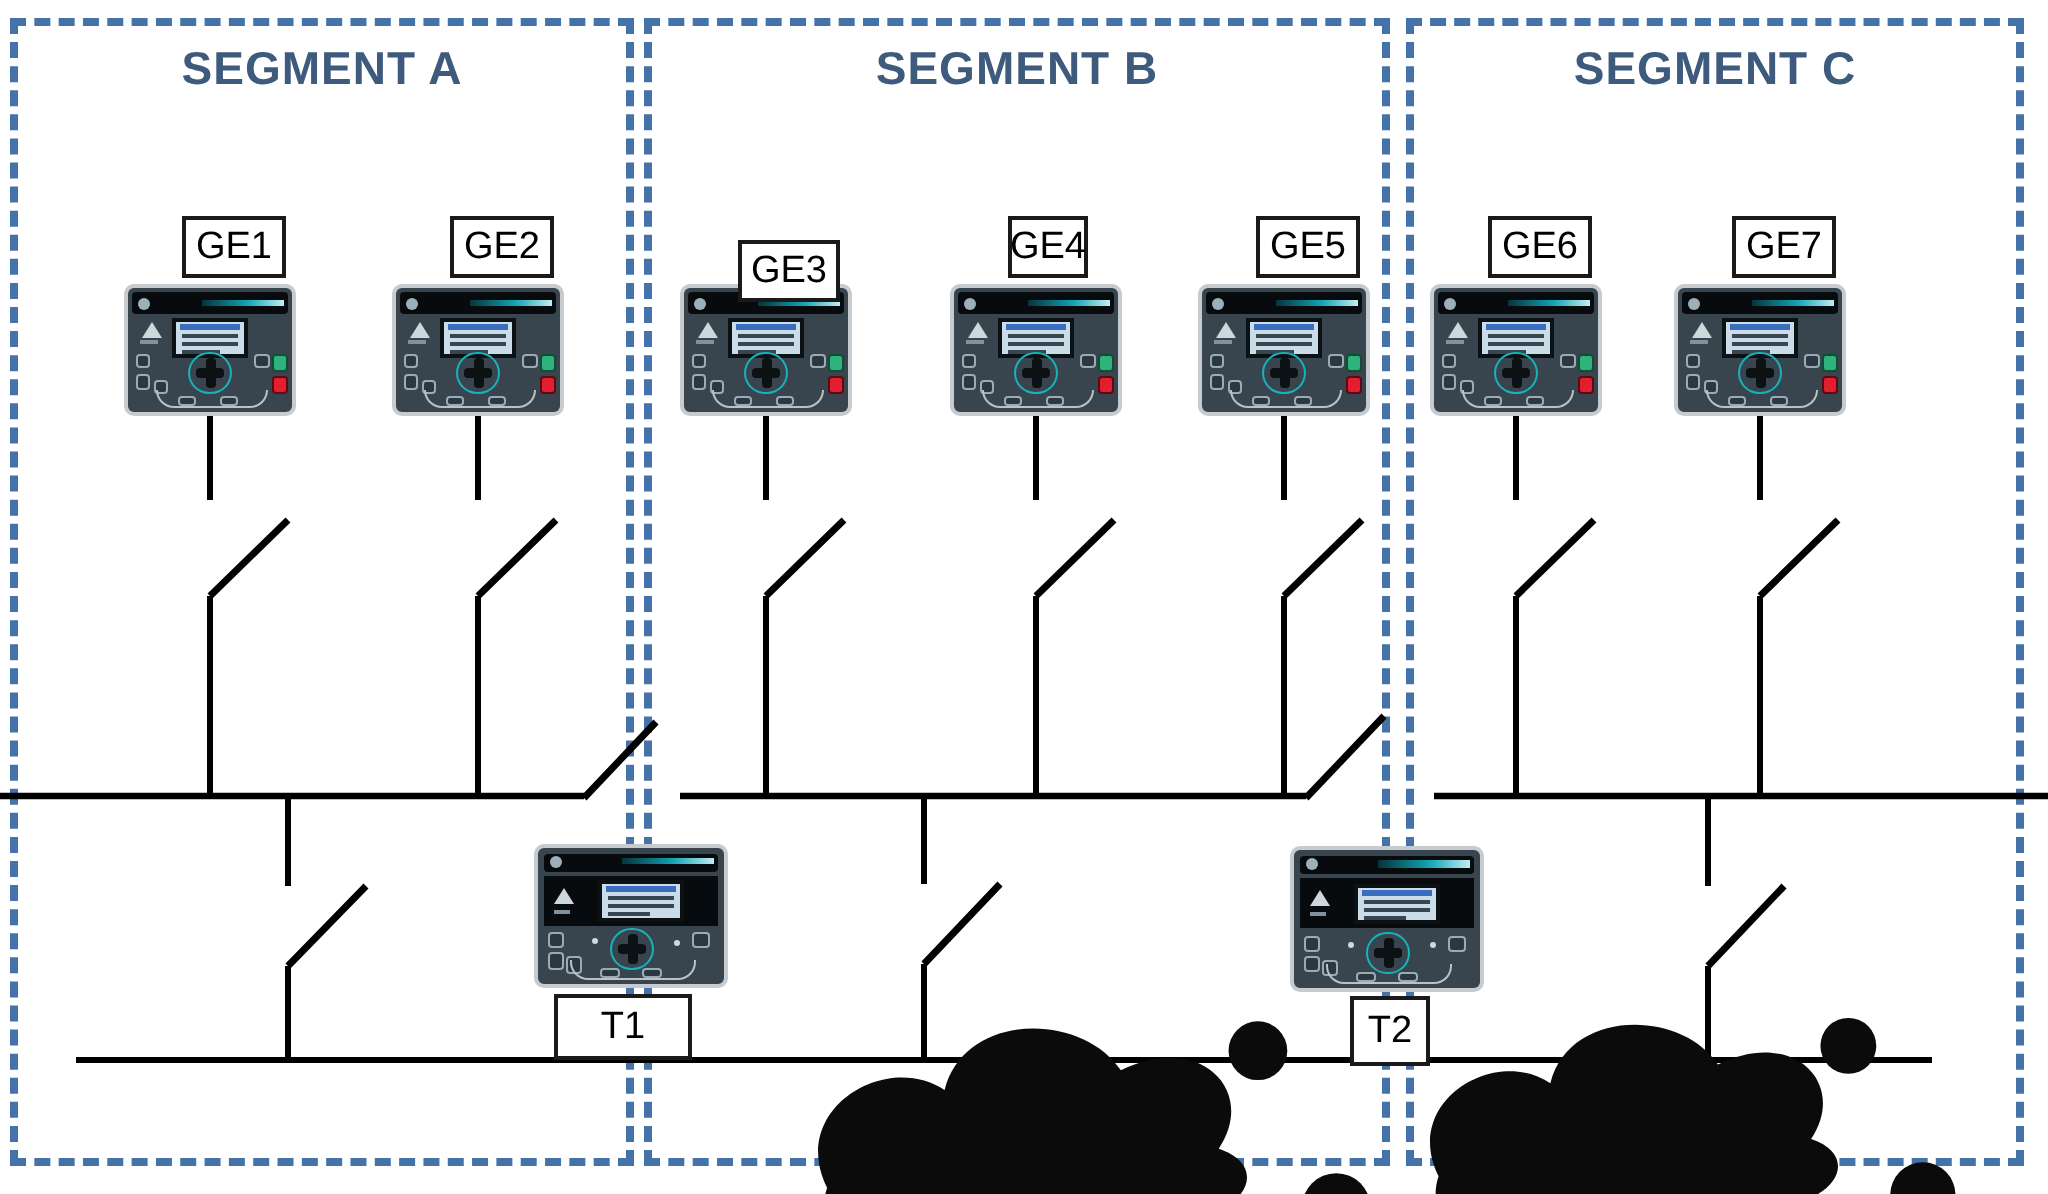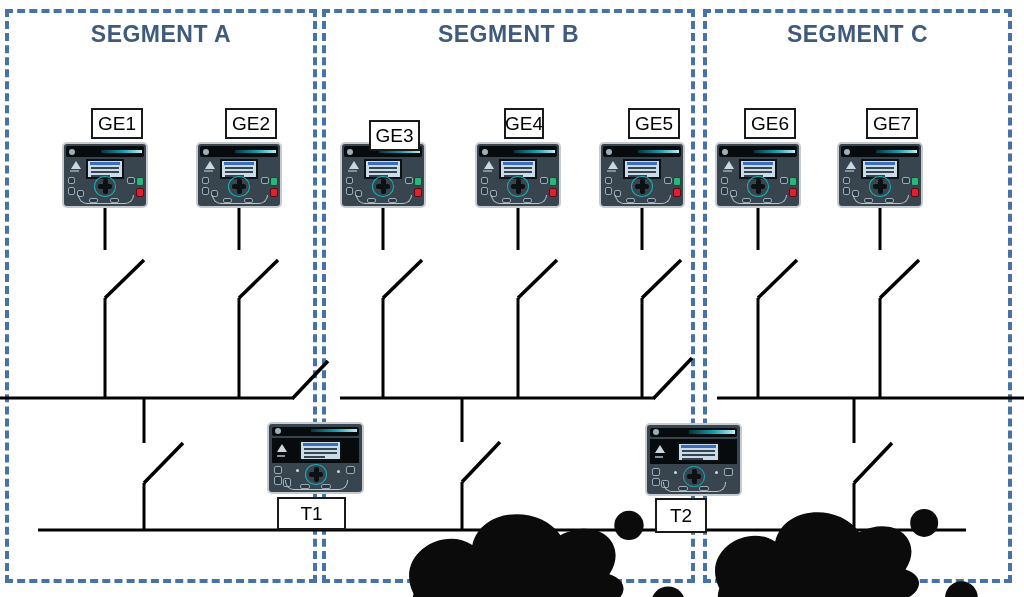--- a/index.html
+++ b/index.html
@@ -354,14 +354,14 @@
       <div class="dpad">
         <div class="cx"></div>
         <div class="cy"></div>
       </div>
       <div class="m m1"></div>
       <div class="m m2"></div>
       <div class="dot d1"></div>
       <div class="dot d2"></div>
       <div class="ucurve"></div>
     </div>
-    <div class="dev-label" style="left: 643px; top: 498px; width: 52px; height: 35px;">T2</div>
+    <div class="dev-label" style="left: 663px; top: 498px; width: 40px; height: 35px;">T2</div>
   </div>
 
 </body></html>

